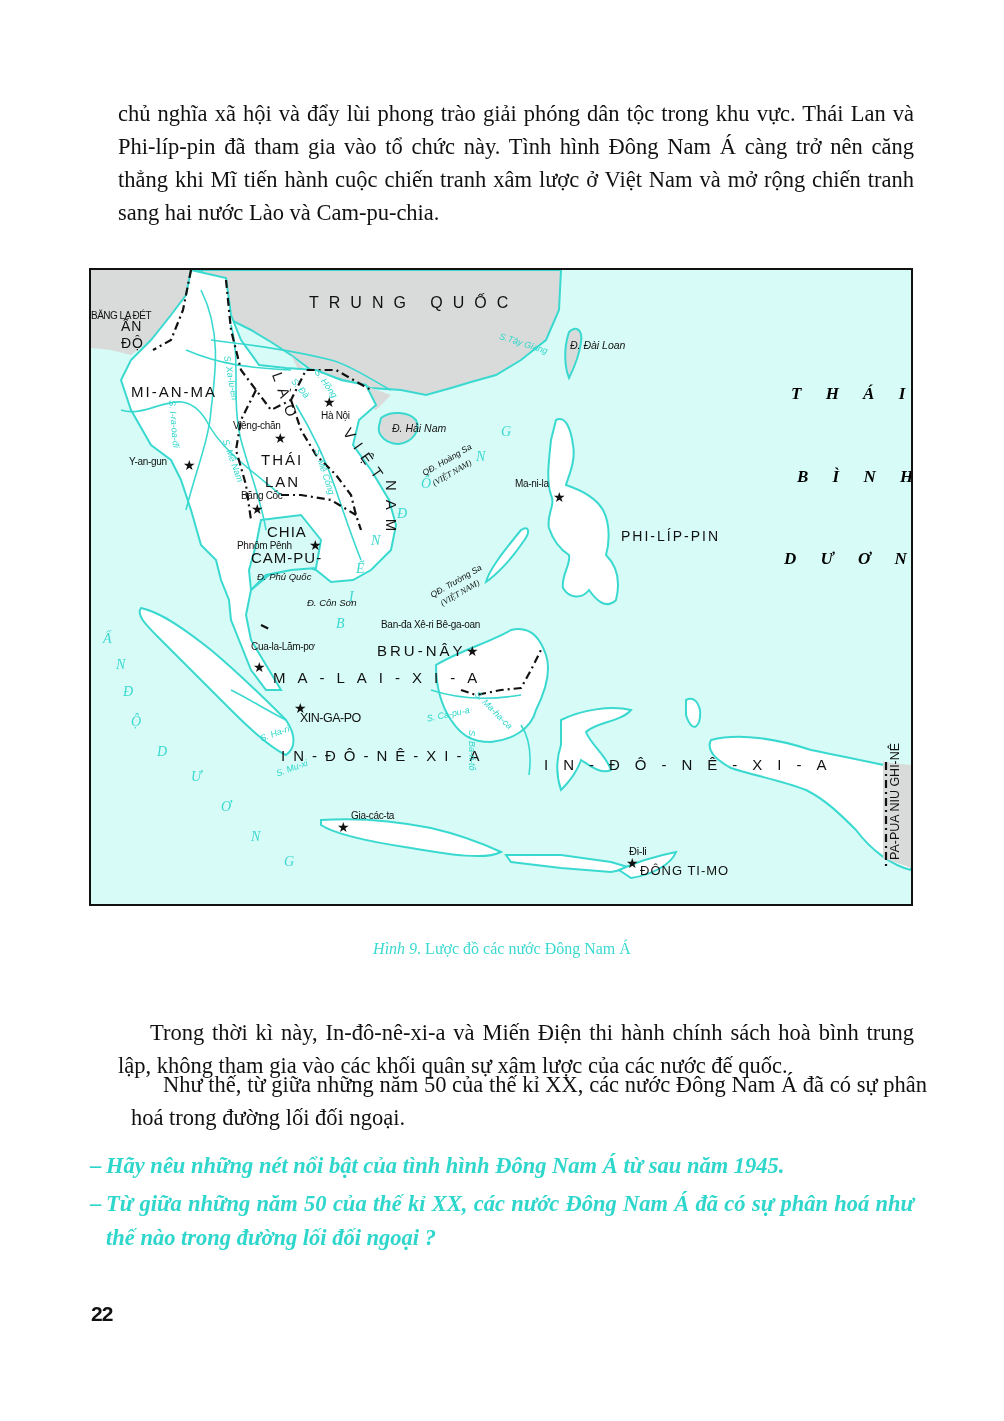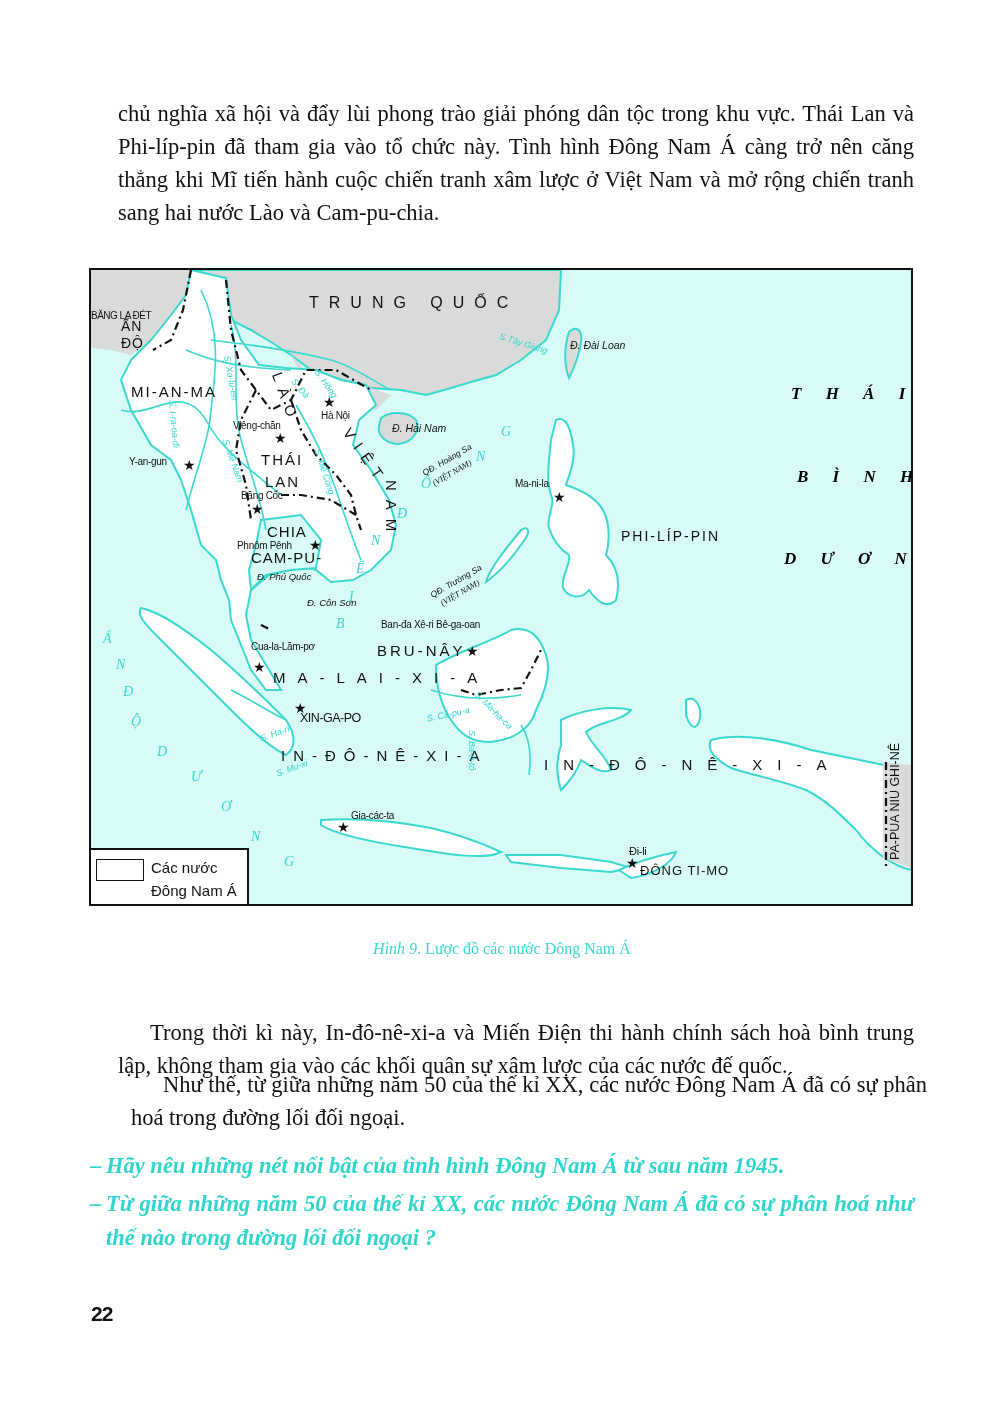--- a/index.html
+++ b/index.html
@@ -178,27 +178,20 @@
   <span class="lbl sea-small" style="left:12px;top:362px;">Ấ</span>
   <span class="lbl sea-small" style="left:25px;top:388px;">N</span>
   <span class="lbl sea-small" style="left:32px;top:415px;">Đ</span>
   <span class="lbl sea-small" style="left:40px;top:445px;">Ộ</span>
   <span class="lbl sea-small" style="left:66px;top:475px;">D</span>
   <span class="lbl sea-small" style="left:100px;top:500px;">Ư</span>
   <span class="lbl sea-small" style="left:130px;top:530px;">Ơ</span>
   <span class="lbl sea-small" style="left:160px;top:560px;">N</span>
   <span class="lbl sea-small" style="left:193px;top:585px;">G</span>
 
-  <div class="legend">
-    <div class="legend-swatch"></div>
-    <div class="legend-text">
-      <div>Các nước</div>
-      <div>Đông Nam Á</div>
-    </div>
-  </div>
 </div>
 
 <div class="caption">
   <i>Hình 9</i><span>. Lược đồ các nước Đông Nam Á</span>
 </div>
 
 <p class="para indent" style="top:1016px;">Trong thời kì này, In-đô-nê-xi-a và Miến Điện thi hành chính sách hoà bình trung lập, không tham gia vào các khối quân sự xâm lược của các nước đế quốc.</p>
 <p class="para indent" style="top:1068px;margin-left:13px;">Như thế, từ giữa những năm 50 của thế kỉ XX, các nước Đông Nam Á đã có sự phân hoá trong đường lối đối ngoại.</p>
 
 <div class="question" style="top:1149px;">

